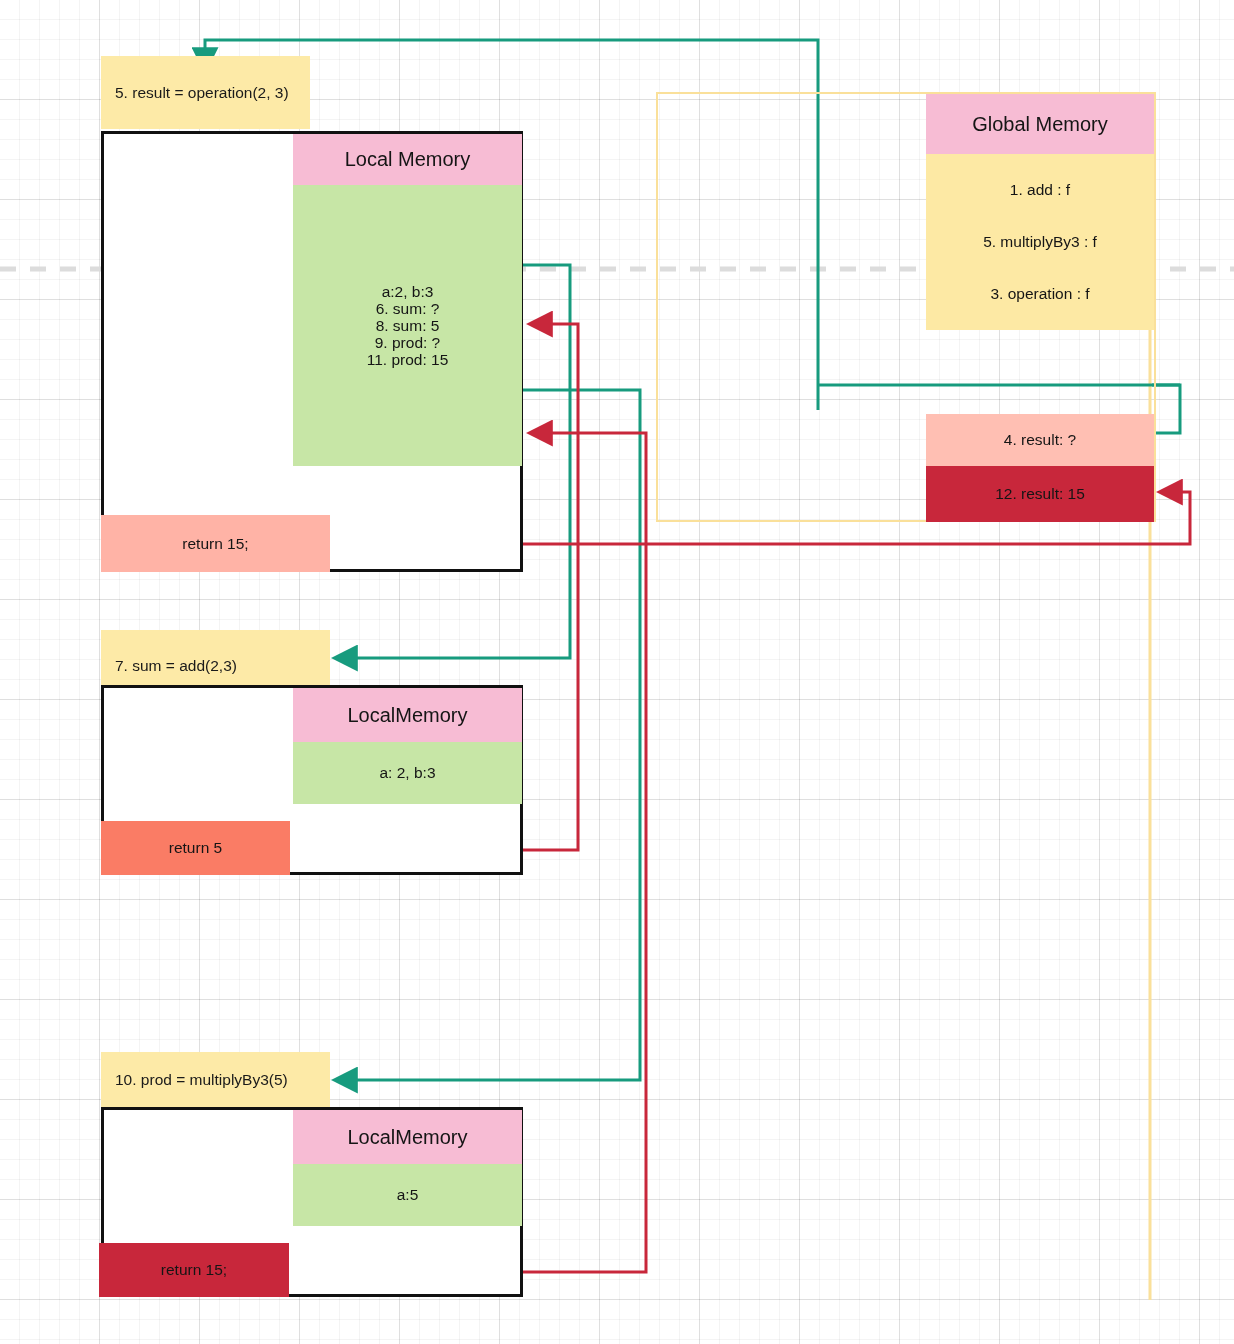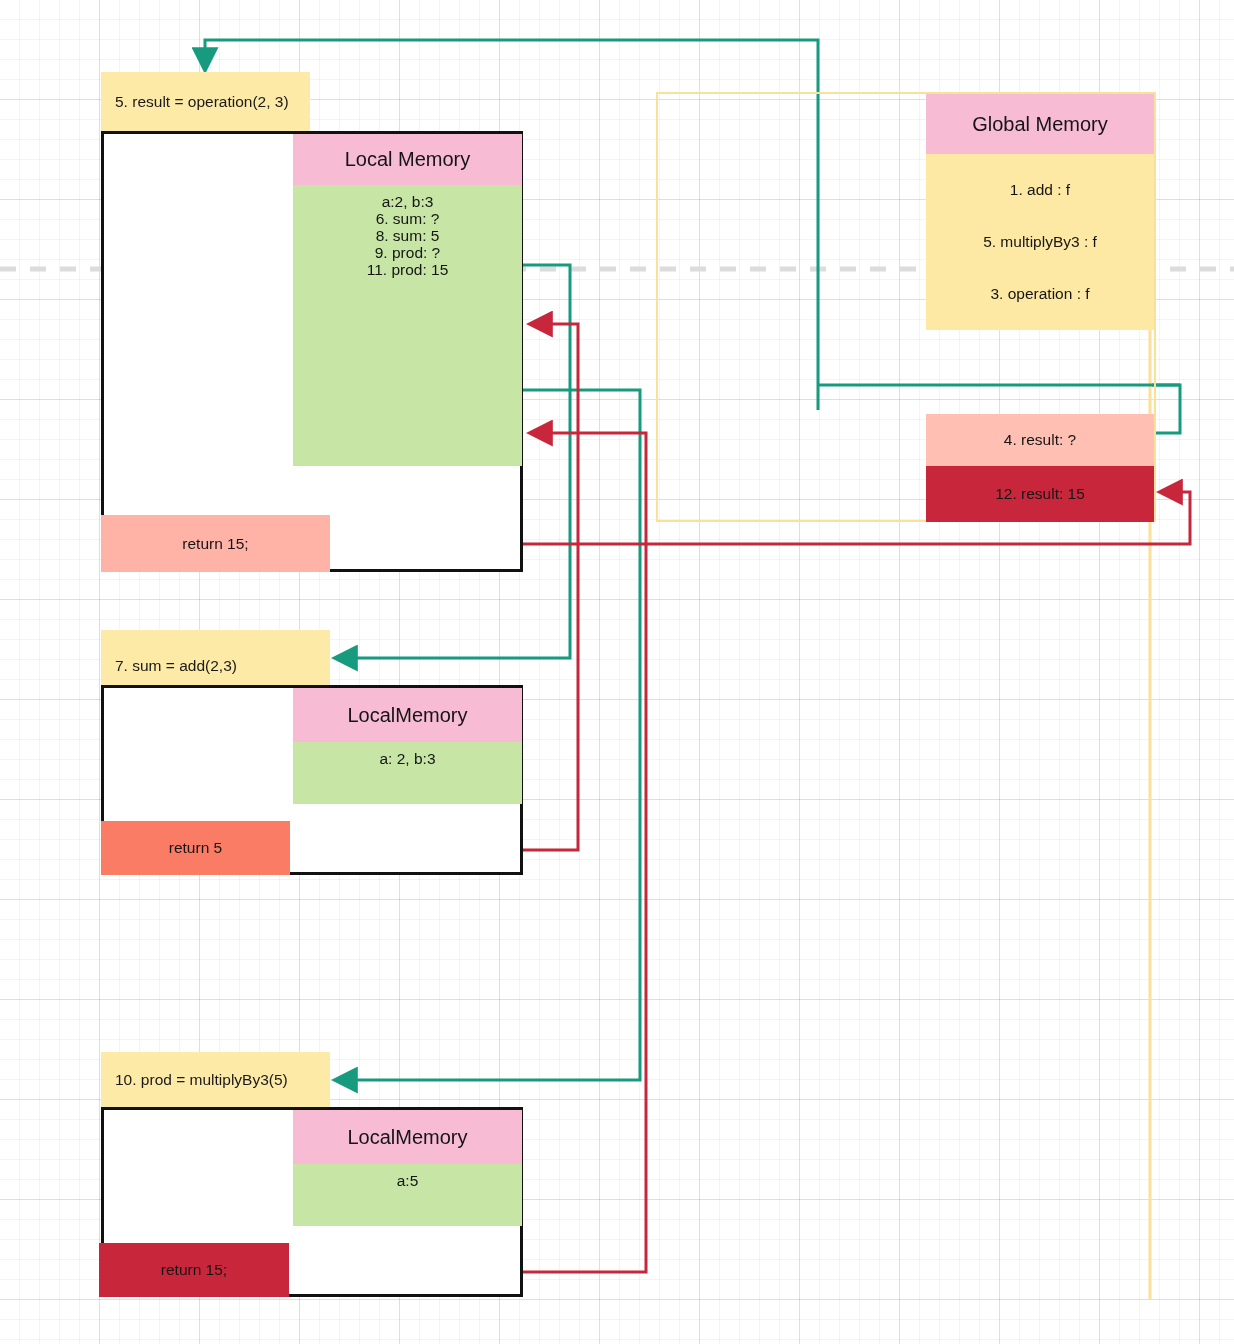--- a/index.html
+++ b/index.html
@@ -38,21 +38,21 @@
   }
   .mem-head{
     position:absolute;box-sizing:border-box;
     background:#f7bcd4;
     display:flex;align-items:center;justify-content:center;
     font-size:20px;color:#151515;
   }
   .mem-body{
     position:absolute;box-sizing:border-box;
     background:#c7e6a6;
-    display:flex;flex-direction:column;align-items:center;justify-content:flex-start;
+    display:flex;flex-direction:column;align-items:center;justify-content:center;
     font-size:15.5px;color:#151515;
     padding:8px 16px;
   }
   .mem-line{text-align:center;line-height:1.1;}
   .ret-box{
     position:absolute;box-sizing:border-box;
     display:flex;align-items:center;justify-content:center;
     font-size:15.5px;color:#151515;
   }
   .global-head{
@@ -129,21 +129,21 @@
   <div class="global-body" style="left:926px;top:154px;width:228px;height:176px;">
     <div class="mem-line">1. add : f</div>
     <div class="mem-line">5. multiplyBy3 : f</div>
     <div class="mem-line">3. operation : f</div>
   </div>
   <div class="res-box" style="left:926px;top:414px;width:228px;height:52px;background:#ffbfb3;">4. result: ?</div>
   <div class="res-box" style="left:926px;top:466px;width:228px;height:56px;background:#c8273b;text-align:right;">12. result: 15</div>
 </div>
 
 <div>
-  <div class="label-tab" style="left:101px;top:72px;width:209px;height:59px;">5. result = operation(2, 3)</div>
+  <div class="label-tab" style="left:101px;top:56px;width:209px;height:73px;">5. result = operation(2, 3)</div>
   <div class="stack-box" style="left:101px;top:131px;width:422px;height:441px;"></div>
   <div class="mem-head" style="left:293px;top:134px;width:229px;height:51px;">Local Memory</div>
   <div class="mem-body" style="left:293px;top:185px;width:229px;height:281px;">
     <div class="mem-line">a:2, b:3</div>
     <div class="mem-line">6. sum: ?</div>
     <div class="mem-line">8. sum: 5</div>
     <div class="mem-line">9. prod: ?</div>
     <div class="mem-line">11. prod: 15</div>
   </div>
   <div class="ret-box" style="left:101px;top:515px;width:229px;height:57px;background:#ffb3a6;">return 15;</div>

